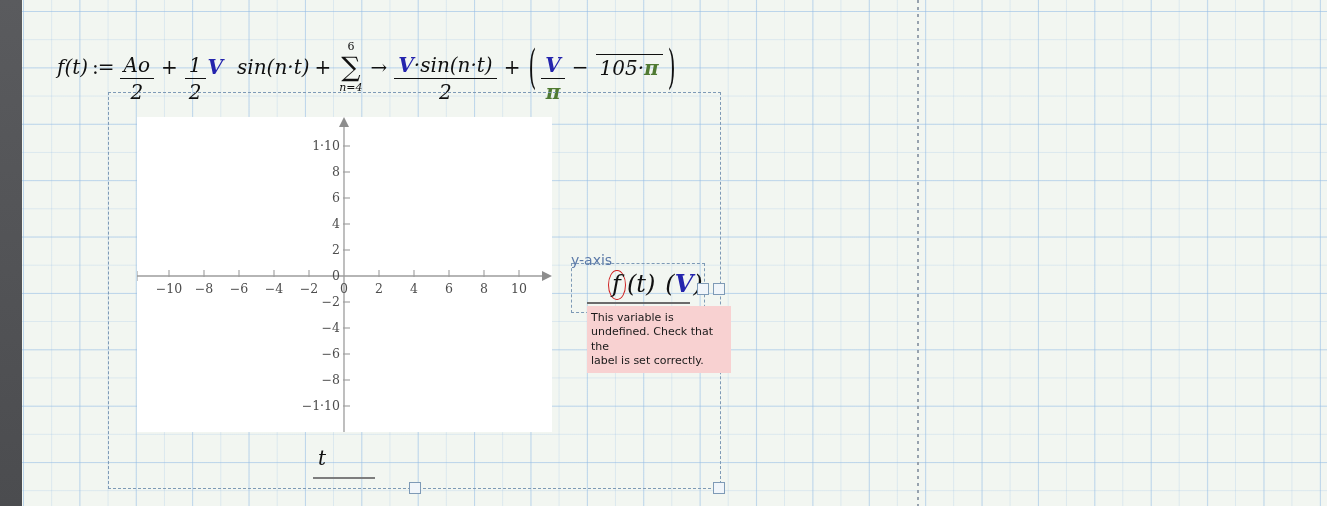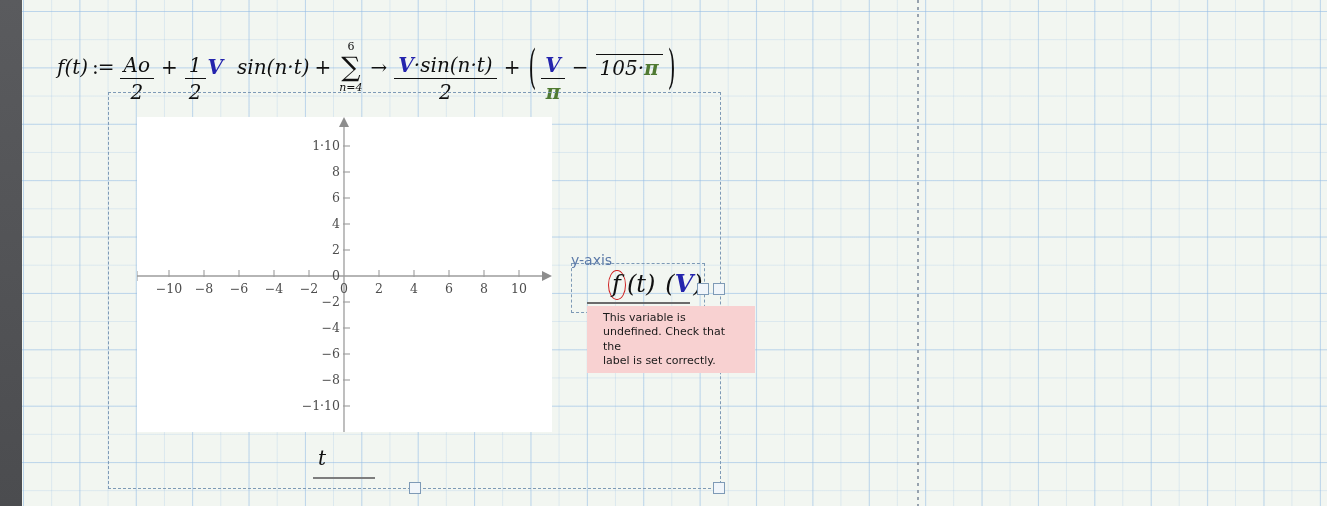--- a/index.html
+++ b/index.html
@@ -67,21 +67,21 @@
     display:inline-block;border:1.8px solid #cf1f1f;border-radius:50%;
     padding:0 4px 2px 3px;margin-right:1px;line-height:1.1;
   }
   .ylabel-expr .sp{display:inline-block;width:10px;}
   .ylabel-underline{position:absolute;left:565px;top:302px;width:103px;height:2px;background:#6b6b6b;}
   
   .tooltip{
     position:absolute;left:565px;top:306px;width:136px;
     background:#f8d1d1;color:#1a1a1a;
     font-family:"DejaVu Sans",sans-serif;font-size:11px;line-height:1.3;
-    padding:5px 16px;white-space:pre-line;
+    padding:5px 4px;white-space:pre-line;
   }
   
   .handle{position:absolute;width:10px;height:10px;background:#f0f5fa;border:1px solid #7e9ab6;}
   .h-ylabel{left:675px;top:283px;}
   .h-plot-right{left:691px;top:283px;}
   .h-plot-bottom{left:387px;top:482px;}
   .h-plot-corner{left:691px;top:482px;}
 </style>
 </head>
 <body>

